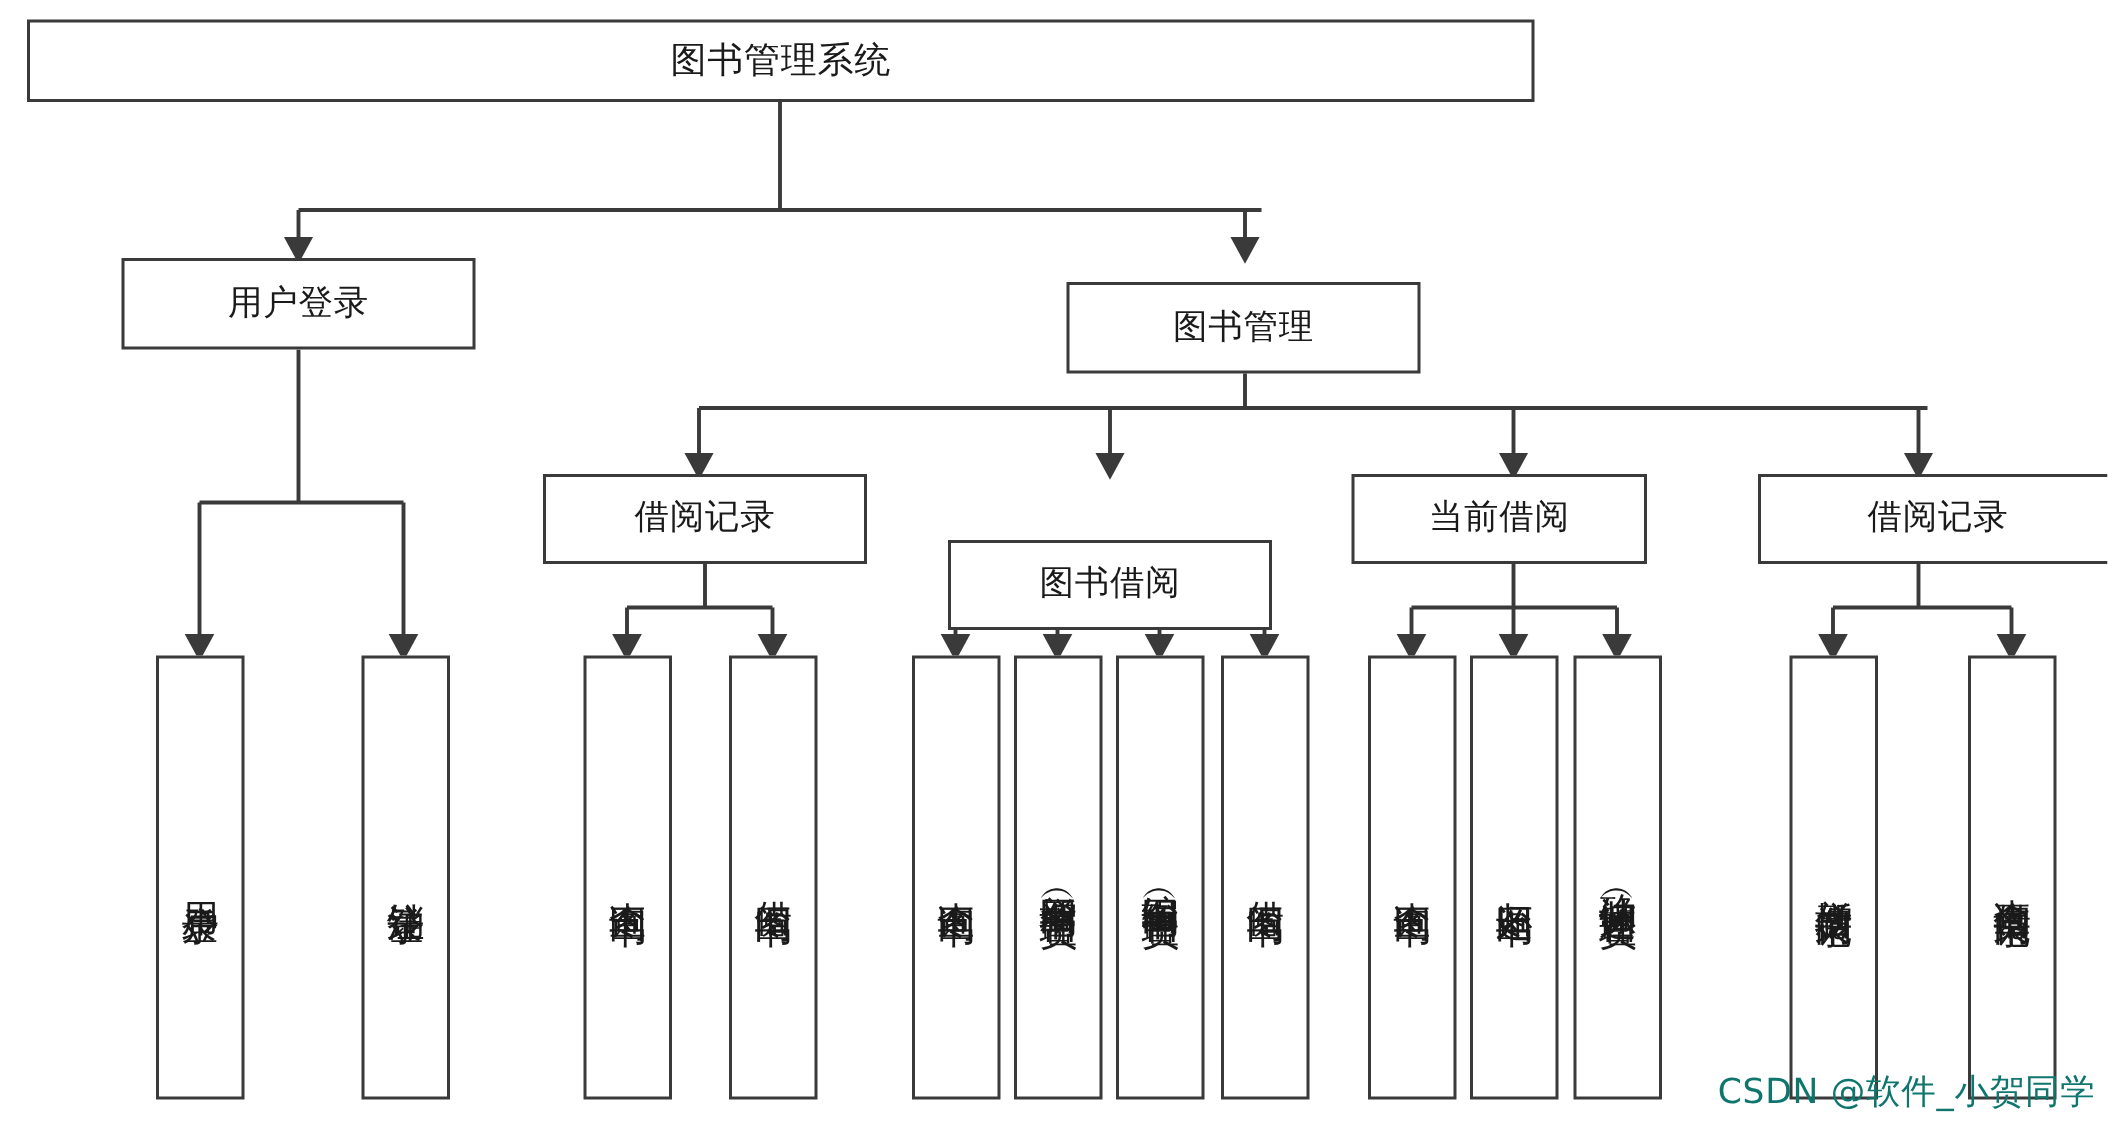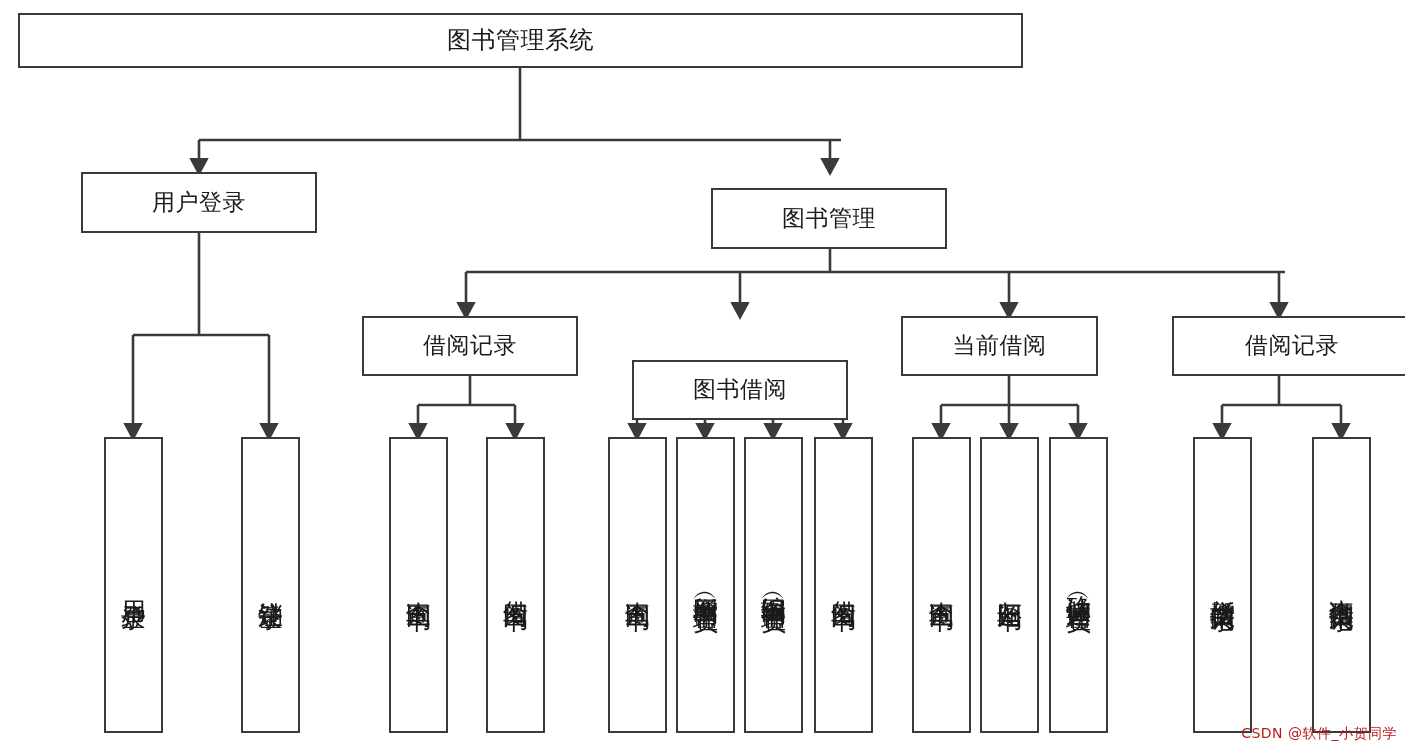--- a/index.html
+++ b/index.html
@@ -62,22 +62,22 @@
     font-size: 25px;
     line-height: 1.0;
     letter-spacing: 2px;
     white-space: nowrap;
     max-height: 100%;
   }
   #watermark {
     position: absolute;
     right: 8px;
     bottom: 4px;
-    font-size: 14px;
-    color: #b91c1c;
+    font-size: 23px;
+    color: #0f766e;
     white-space: nowrap;
     letter-spacing: 0.5px;
     font-family: "DejaVu Sans", "Liberation Sans", sans-serif;
   }
 </style>
 </head>
 <body>
 
 <div id="diagram-root">
 

